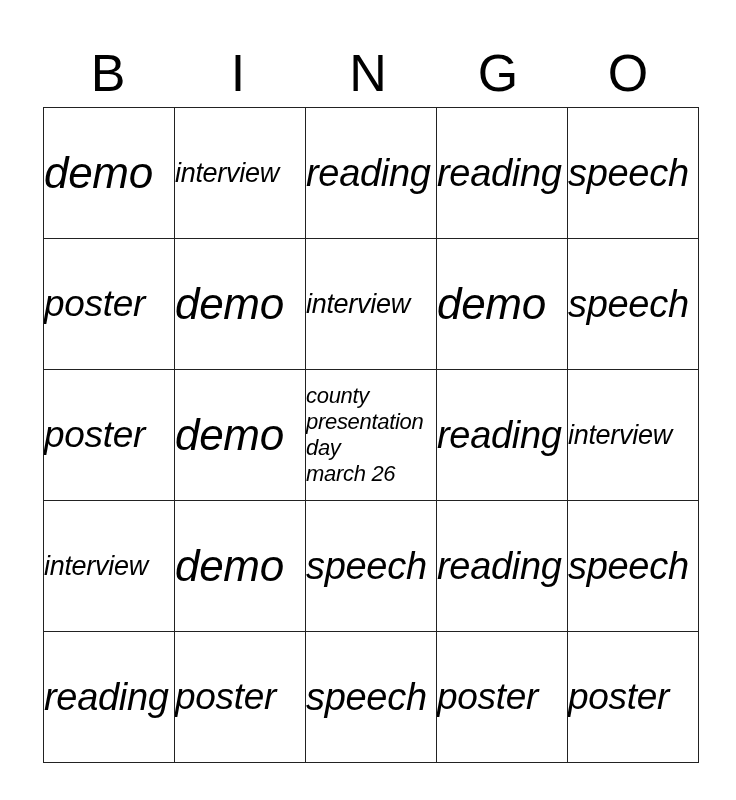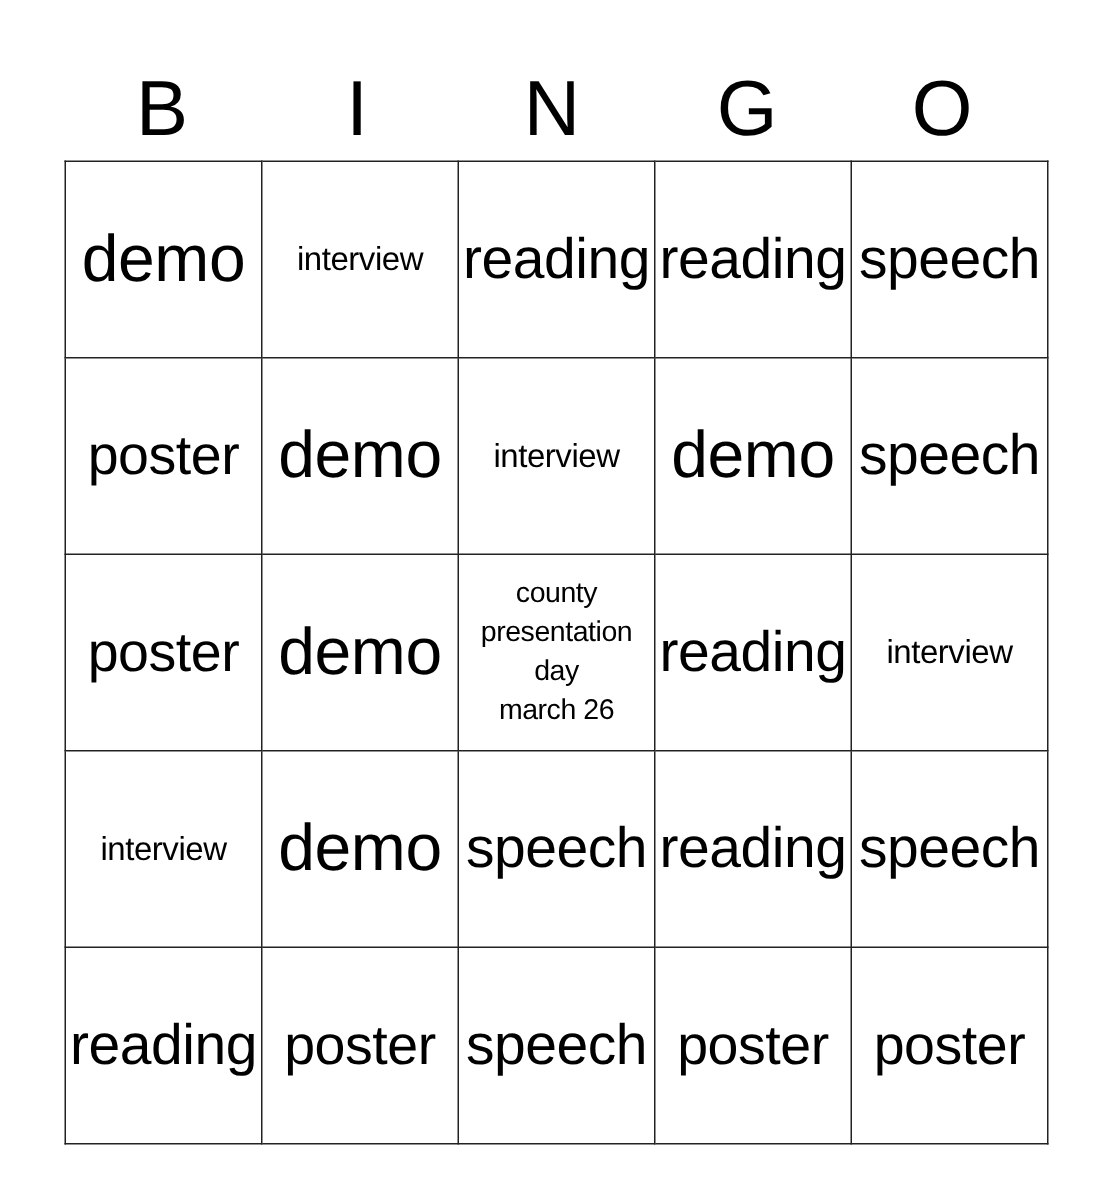--- a/index.html
+++ b/index.html
@@ -36,33 +36,33 @@
       top: 107px;
       width: 650px;
       height: 650px;
       border-collapse: collapse;
       table-layout: fixed;
     }
     .grid td {
       width: 130px;
       height: 130px;
       border: 1.5px solid #222222;
-      text-align: center;
       vertical-align: middle;
       padding: 0;
       overflow: hidden;
       white-space: nowrap;
       letter-spacing: -0.3px;
+      font-style: italic;
     }
     .sz-xl { font-size: 44px; }
     .sz-l  { font-size: 37px; }
     .sz-m  { font-size: 38px; }
-    .sz-s  { font-size: 22px; }
+    .sz-s  { font-size: 27px; }
     .sz-free {
-      font-size: 19px;
+      font-size: 22px;
       line-height: 26px;
       white-space: normal !important;
     }
     .free-line { display: block; }
   </style>
 </head>
 <body>
 
 <div class="header">
   <div class="header-letter">B</div>

